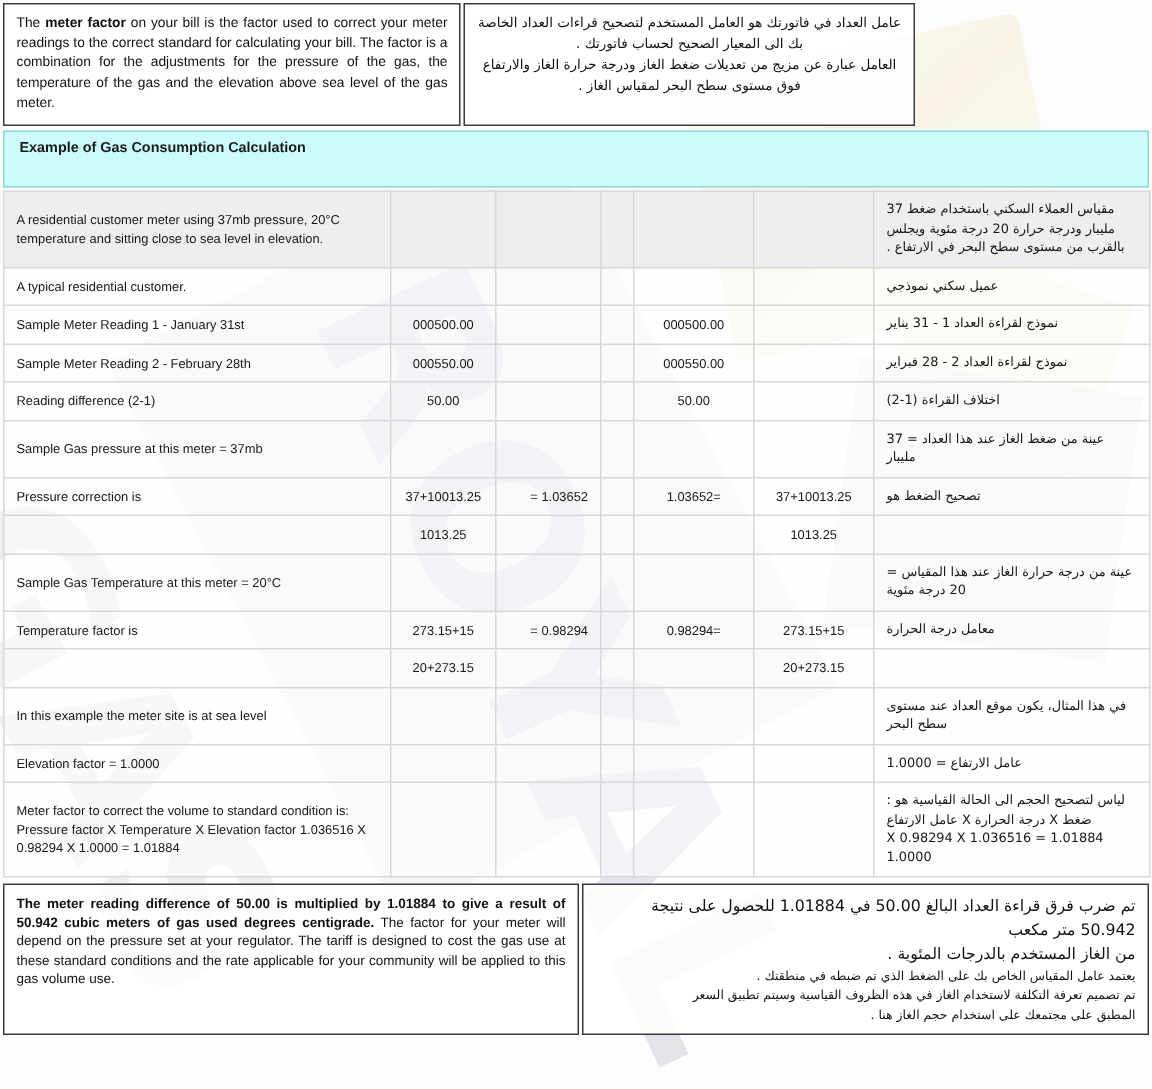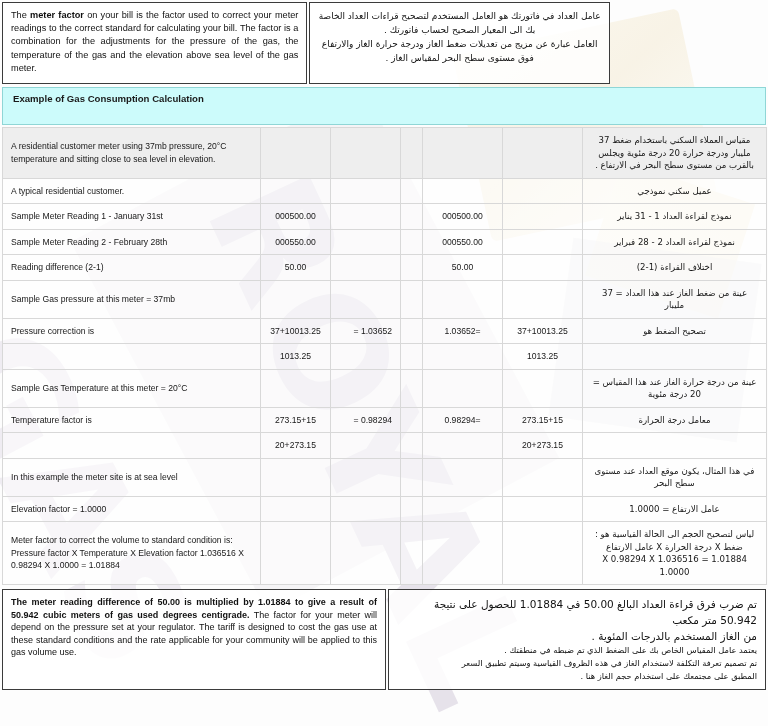--- a/index.html
+++ b/index.html
@@ -144,21 +144,21 @@
   }
   td.c-en      { width: 258px; }
   td.c-num1    { width: 70px;  text-align: center; }
   td.c-num2    { width: 70px;  text-align: right; }
   td.c-gap     { width: 22px;  }
   td.c-num3    { width: 80px;  text-align: center; }
   td.c-num4    { width: 80px;  text-align: center; }
   td.c-ar {
     width: 184px;
     direction: rtl;
-    text-align: center;
+    text-align: left;
     font-family: "DejaVu Sans", sans-serif;
     font-size: 8.2px;
     line-height: 13px;
   }
   tr.hl td { background: #eeeeee; }
   tr.hl td.c-en { font-weight: normal; }
   td.tall { height: 46px; }
   .ar-multi { line-height: 13.5px; }
 
   

